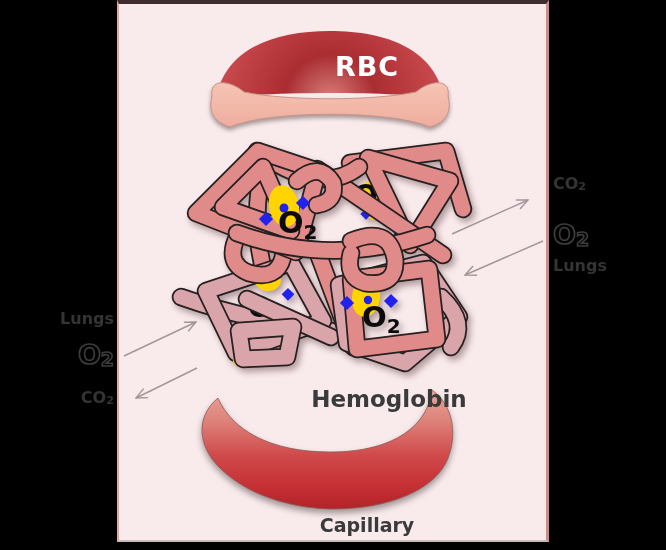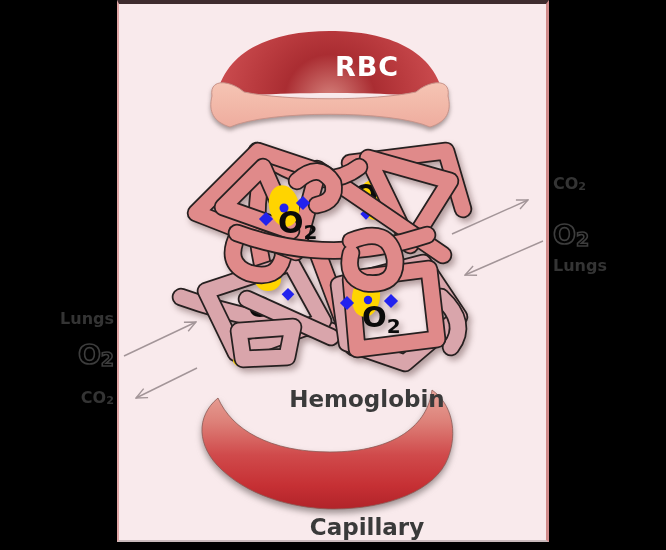--- a/index.html
+++ b/index.html
@@ -5,22 +5,22 @@
   html,body{margin:0;padding:0;background:#000;}
   .stage{position:relative;width:666px;height:550px;background:#000;overflow:hidden;
          font-family:"DejaVu Sans",sans-serif;}
   .panel{position:absolute;left:117px;top:0;width:432px;height:542px;box-sizing:border-box;
          background:#f9eaec;border-top:4px solid #3f2c2e;border-left:2px solid #e2a6a6;
          border-right:3px solid #d08a8a;border-bottom:2px solid #c9b9bb;}
   svg.art{position:absolute;left:0;top:0;z-index:2;}
   .txt{position:absolute;z-index:3;font-weight:bold;color:#3a3a3a;line-height:1;}
   .center-panel{left:117px;width:500px;text-align:center;}
   .rbc-t{top:53px;font-size:27px;color:#fff;letter-spacing:1px;}
-  .hemo-t{top:388px;font-size:23px;}
-  .cap-t{top:516px;font-size:23px;}
+  .hemo-t{top:388px;font-size:23px;padding-left:22px;}
+  .cap-t{top:516px;font-size:19px;}
   .rcol{left:553px;text-align:left;}
   .lcol{right:552px;text-align:right;}
   .gas{font-size:16px;color:#343434;}
   .hollow{font-size:27px;color:#000;-webkit-text-stroke:1.6px #3d3d3d;}
   .msub{font-size:70%;position:relative;top:0.12em;}
   .shadow-soft{filter:drop-shadow(3px 4px 3px rgba(90,60,60,0.45));}
   .shadow-cell{filter:drop-shadow(0 3px 2px rgba(110,95,95,0.6));}
   .shadow-cap{filter:drop-shadow(0 4px 3px rgba(110,100,100,0.65));}
   .ro{fill:none;stroke:#262020;stroke-width:18.5px;stroke-linejoin:round;stroke-linecap:round;}
   .rs{fill:none;stroke:#e08a8a;stroke-width:15px;stroke-linejoin:round;stroke-linecap:round;}

